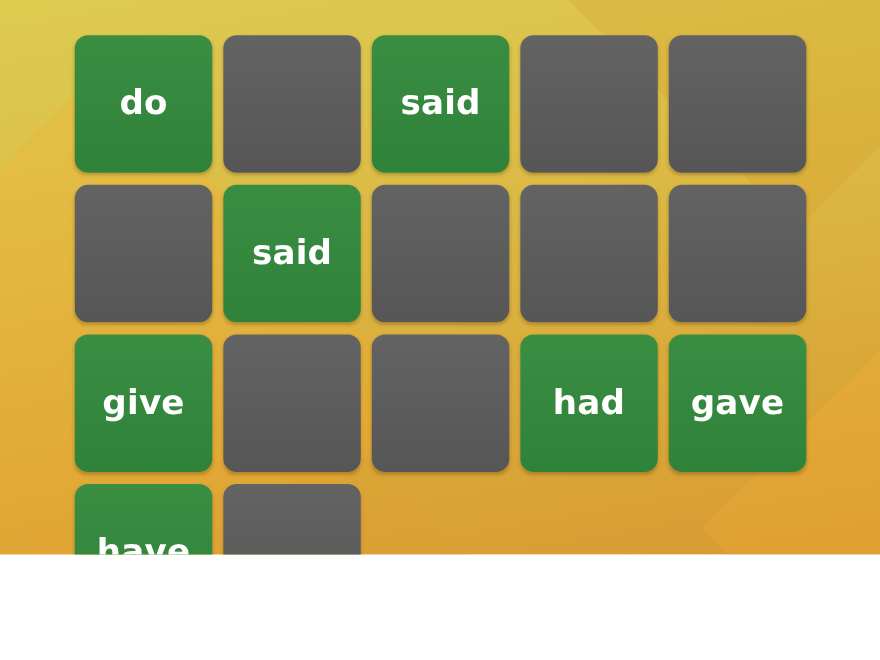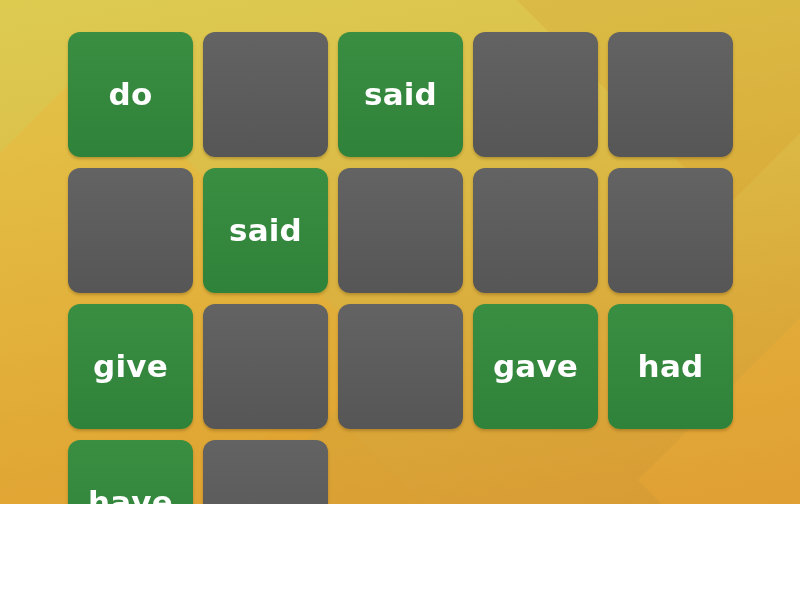--- a/index.html
+++ b/index.html
@@ -145,24 +145,24 @@
       <div class="tile matched">
         <span class="tile-label">give</span>
       </div>
       <div class="tile hidden-tile">
         <span class="tile-label"></span>
       </div>
       <div class="tile hidden-tile">
         <span class="tile-label"></span>
       </div>
       <div class="tile matched">
-        <span class="tile-label">gave</span>
+        <span class="tile-label">had</span>
       </div>
       <div class="tile matched">
-        <span class="tile-label">had</span>
+        <span class="tile-label">gave</span>
       </div>
       <div class="tile matched">
         <span class="tile-label">have</span>
       </div>
       <div class="tile hidden-tile">
         <span class="tile-label"></span>
       </div>
     </div>
 
 </div>

